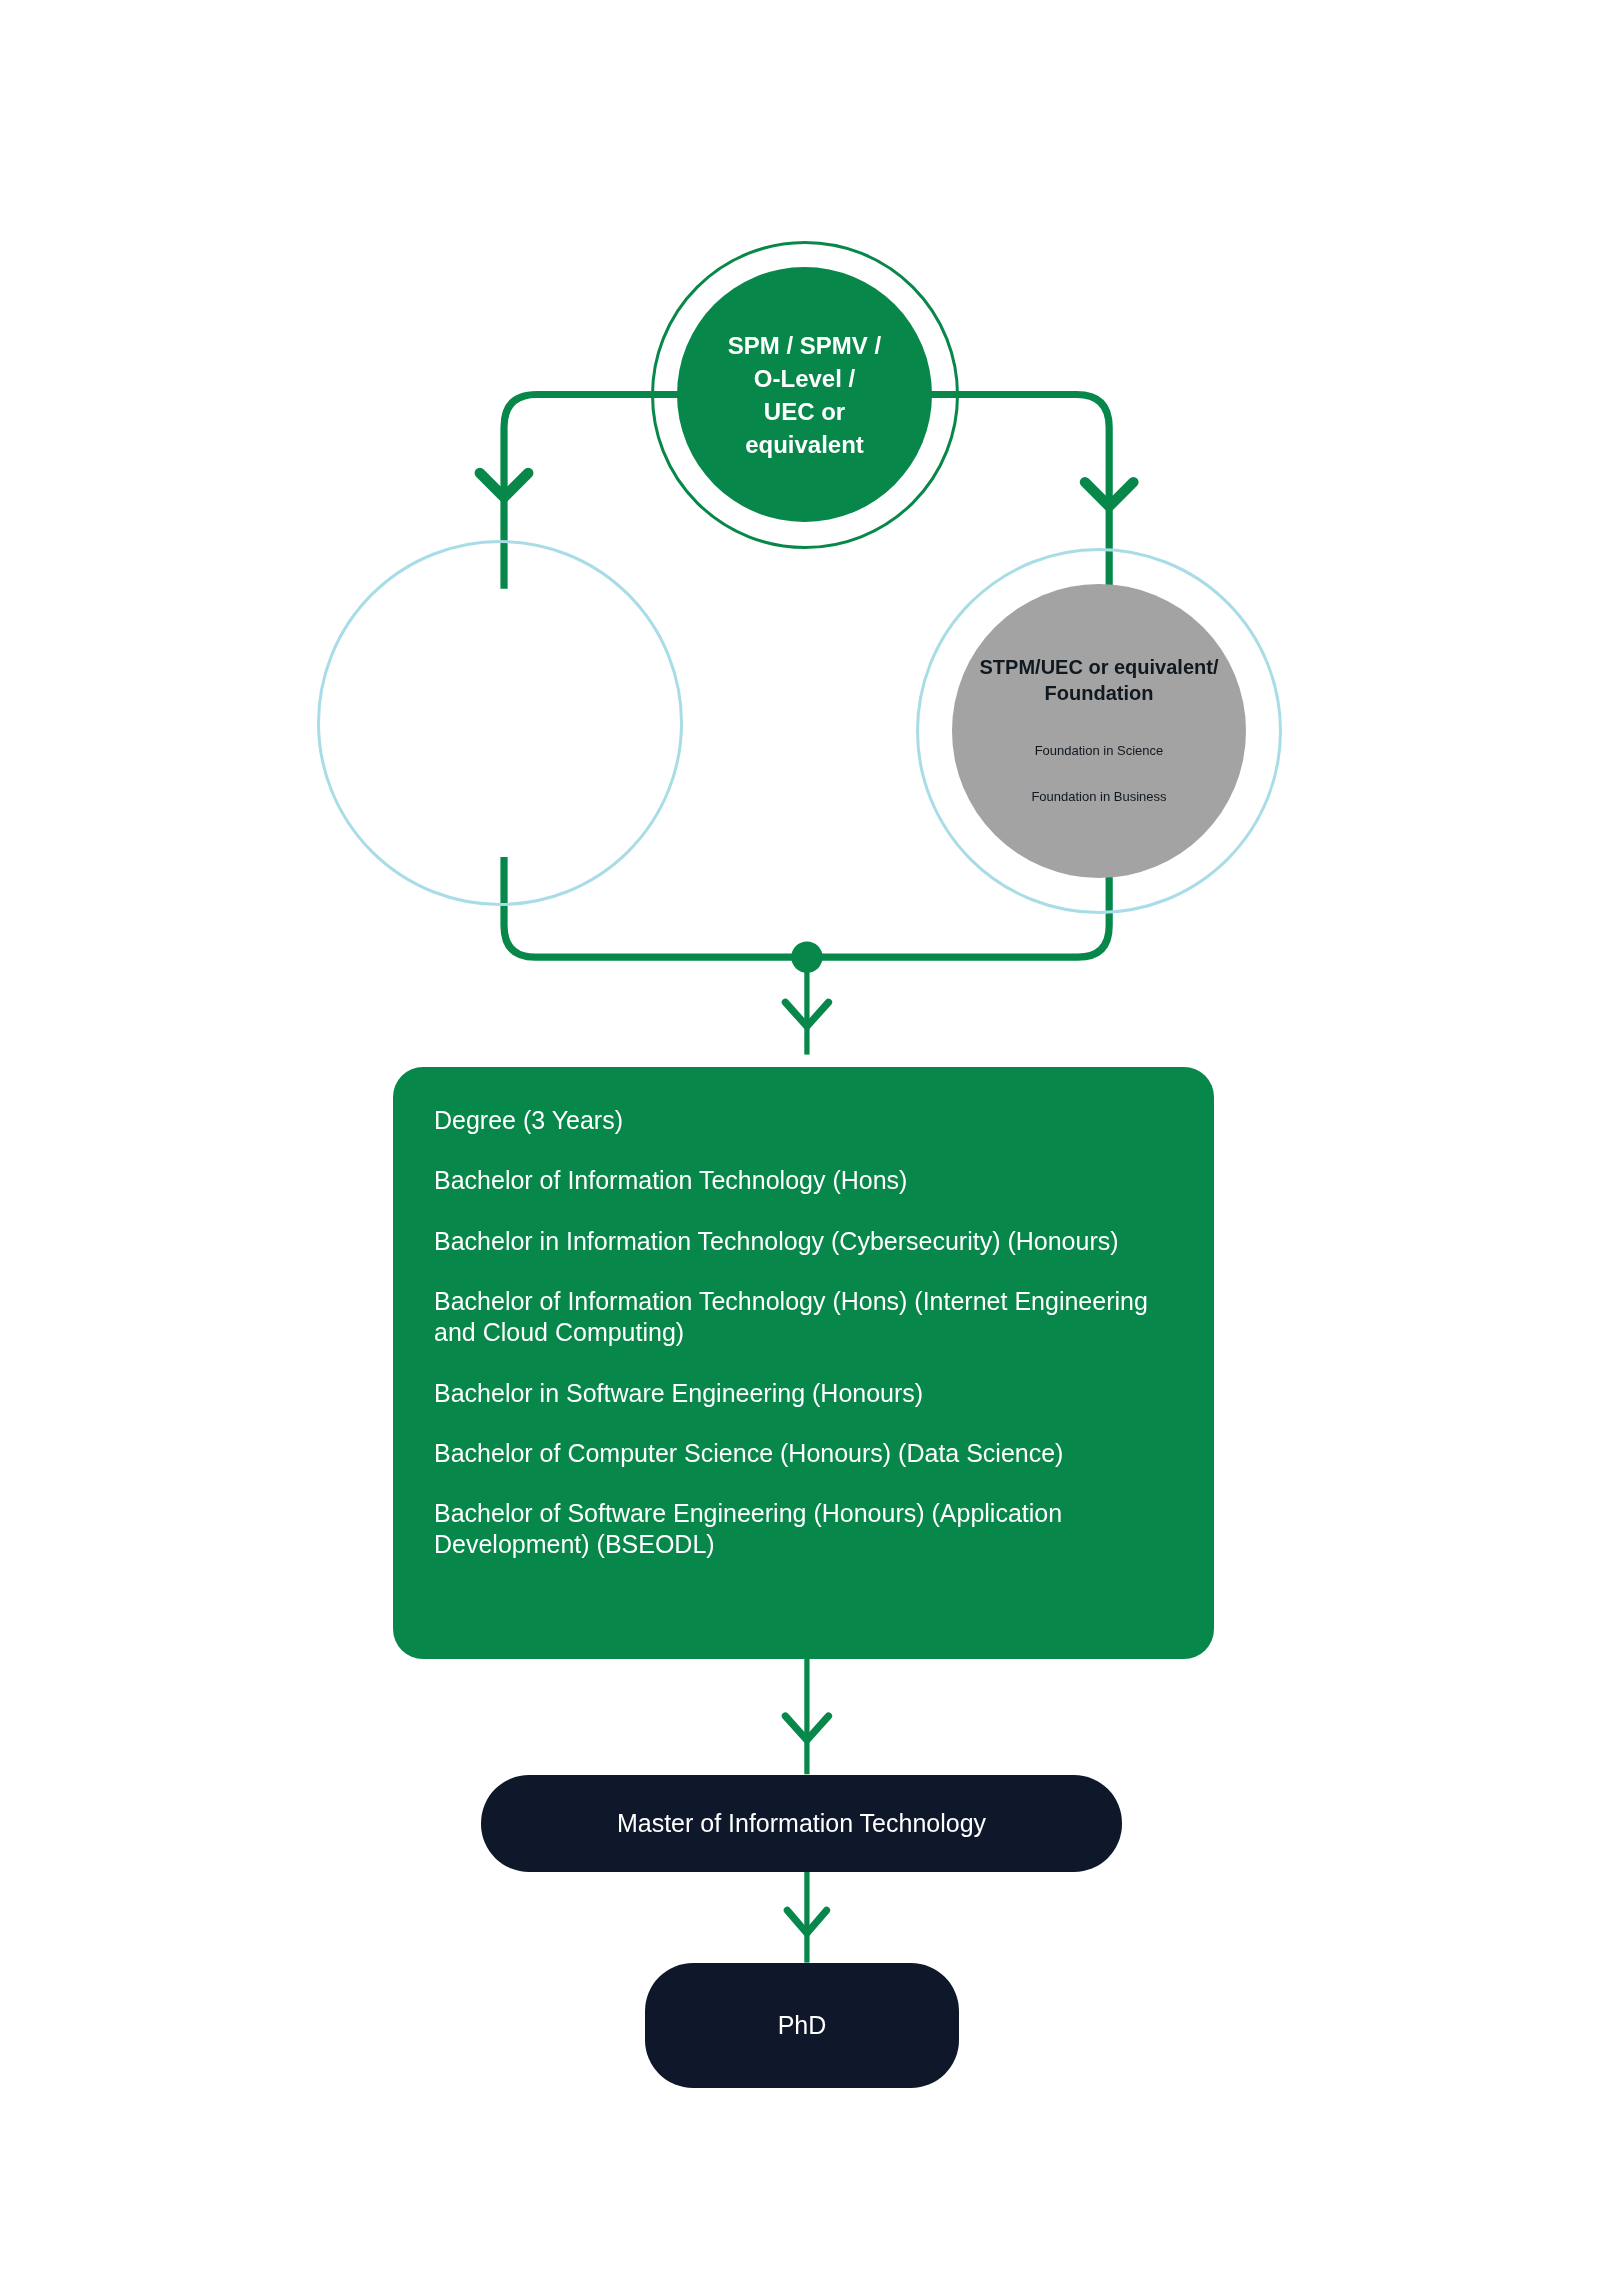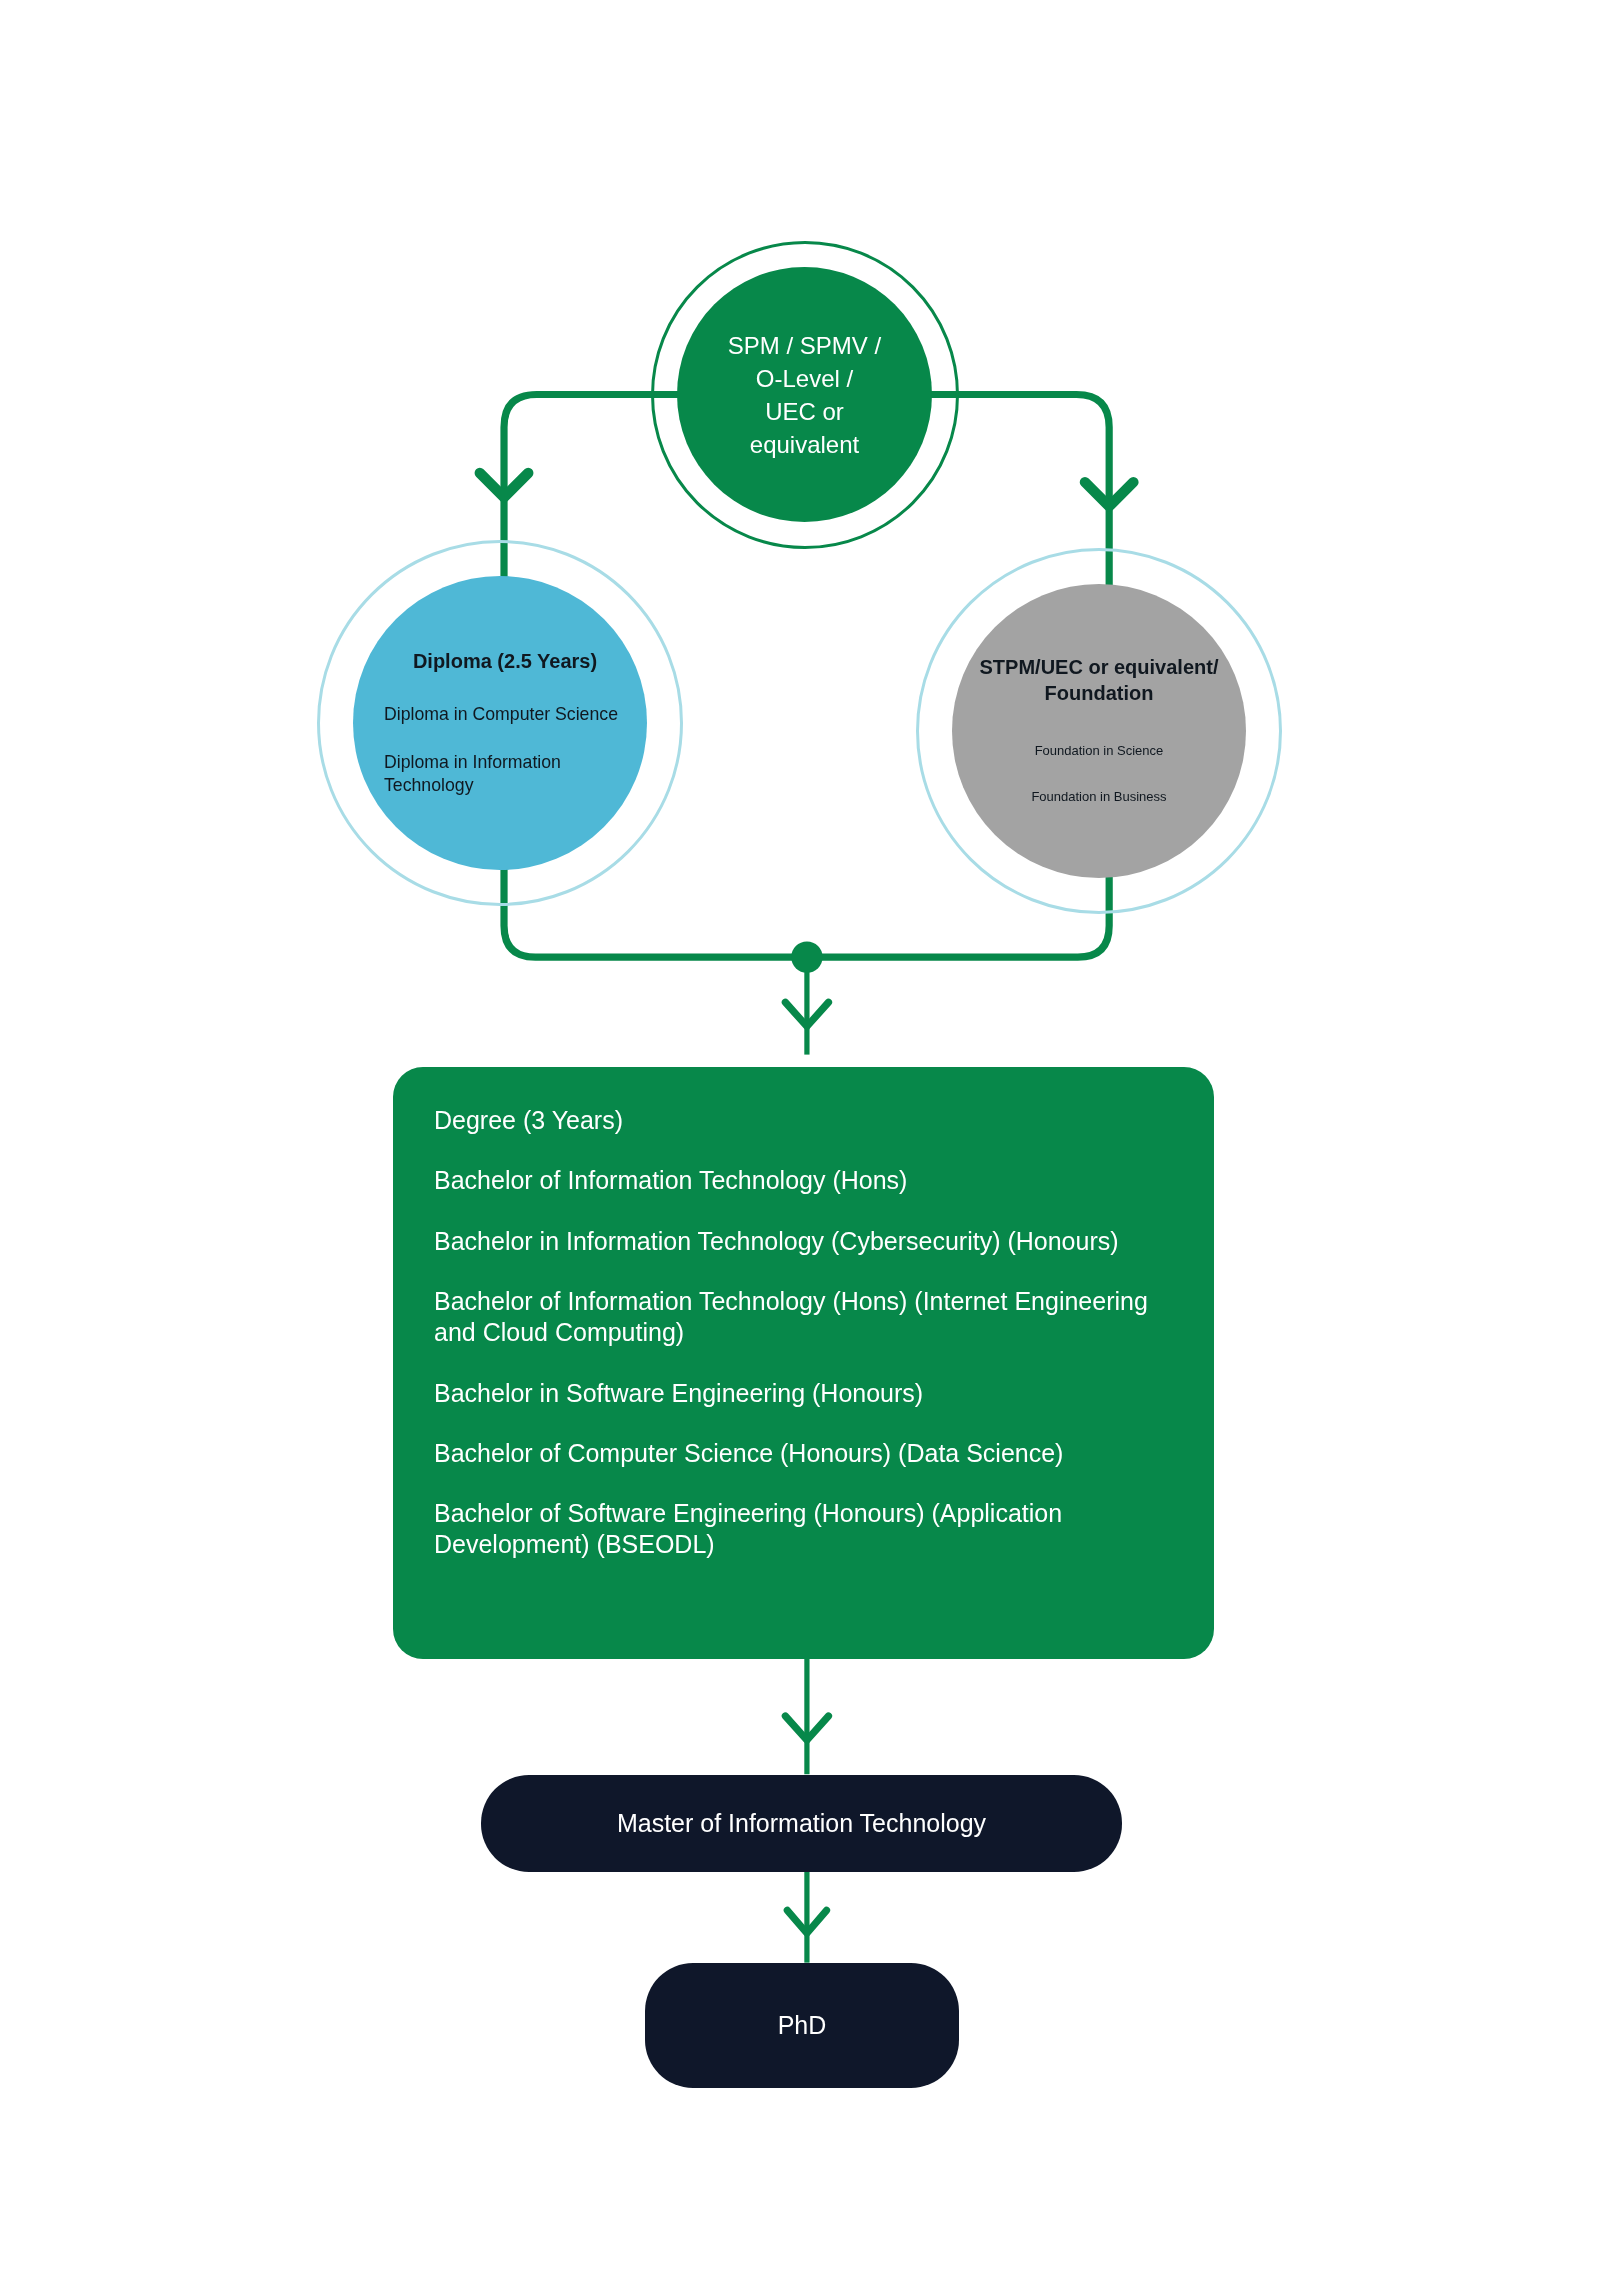--- a/index.html
+++ b/index.html
@@ -59,21 +59,21 @@
   #top-disc {
     left: 677px; top: 267px;
     width: 255px; height: 255px;
     background: #07884A;
     color: #ffffff;
     padding: 0 30px;
   }
   #top-disc .line {
     font-size: 24px;
     line-height: 33px;
-    font-weight: 400;
+    font-weight: 700;
     white-space: nowrap;
   }
 
   
   #left-ring {
     left: 317px; top: 540px;
     width: 366px; height: 366px;
     border: 3.3px solid #A8DCE6;
   }
   #left-disc {
@@ -209,25 +209,20 @@
 
   <div class="ring" id="top-ring"></div>
   <div class="disc" id="top-disc">
     <div class="line">SPM / SPMV /</div>
     <div class="line">O-Level /</div>
     <div class="line">UEC or</div>
     <div class="line">equivalent</div>
   </div>
 
   <div class="ring" id="left-ring"></div>
-  <div class="disc" id="left-disc">
-    <div class="heading">Diploma (2.5 Years)</div>
-    <div class="item">Diploma in Computer Science</div>
-    <div class="item">Diploma in Information Technology</div>
-  </div>
 
   <div class="ring" id="right-ring"></div>
   <div class="disc" id="right-disc">
     <div class="heading">
       <div>STPM/UEC or equivalent/</div>
       <div>Foundation</div>
     </div>
     <div class="item">Foundation in Science</div>
     <div class="item">Foundation in Business</div>
   </div>

